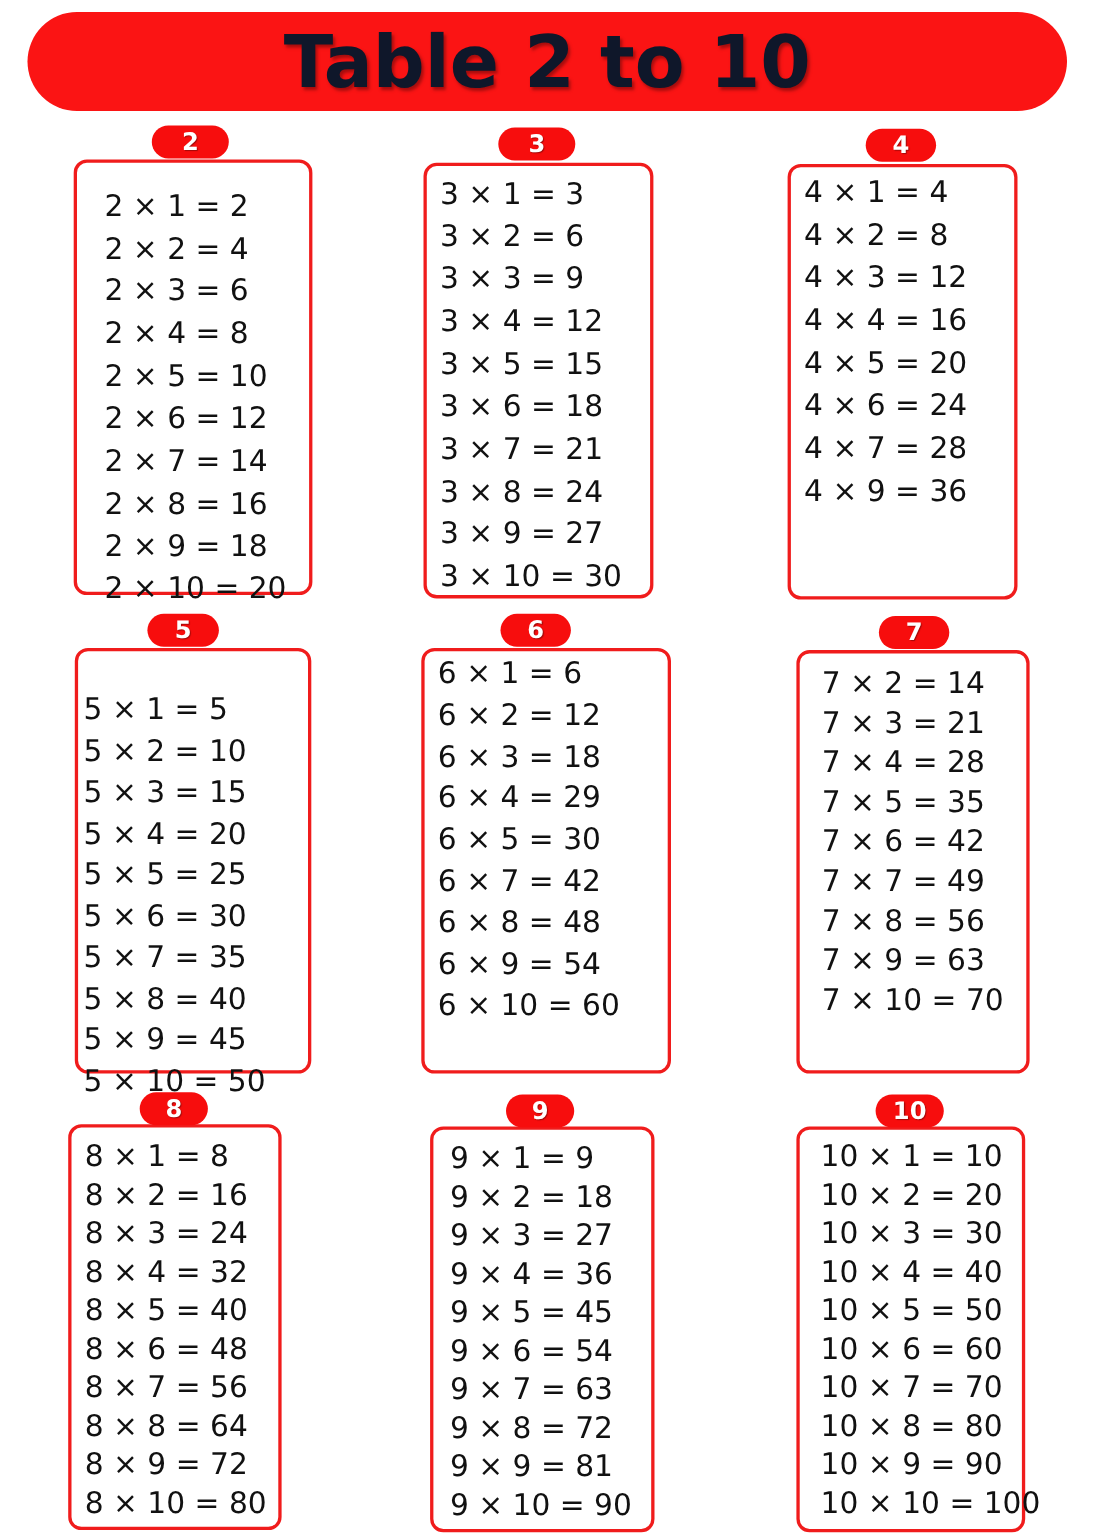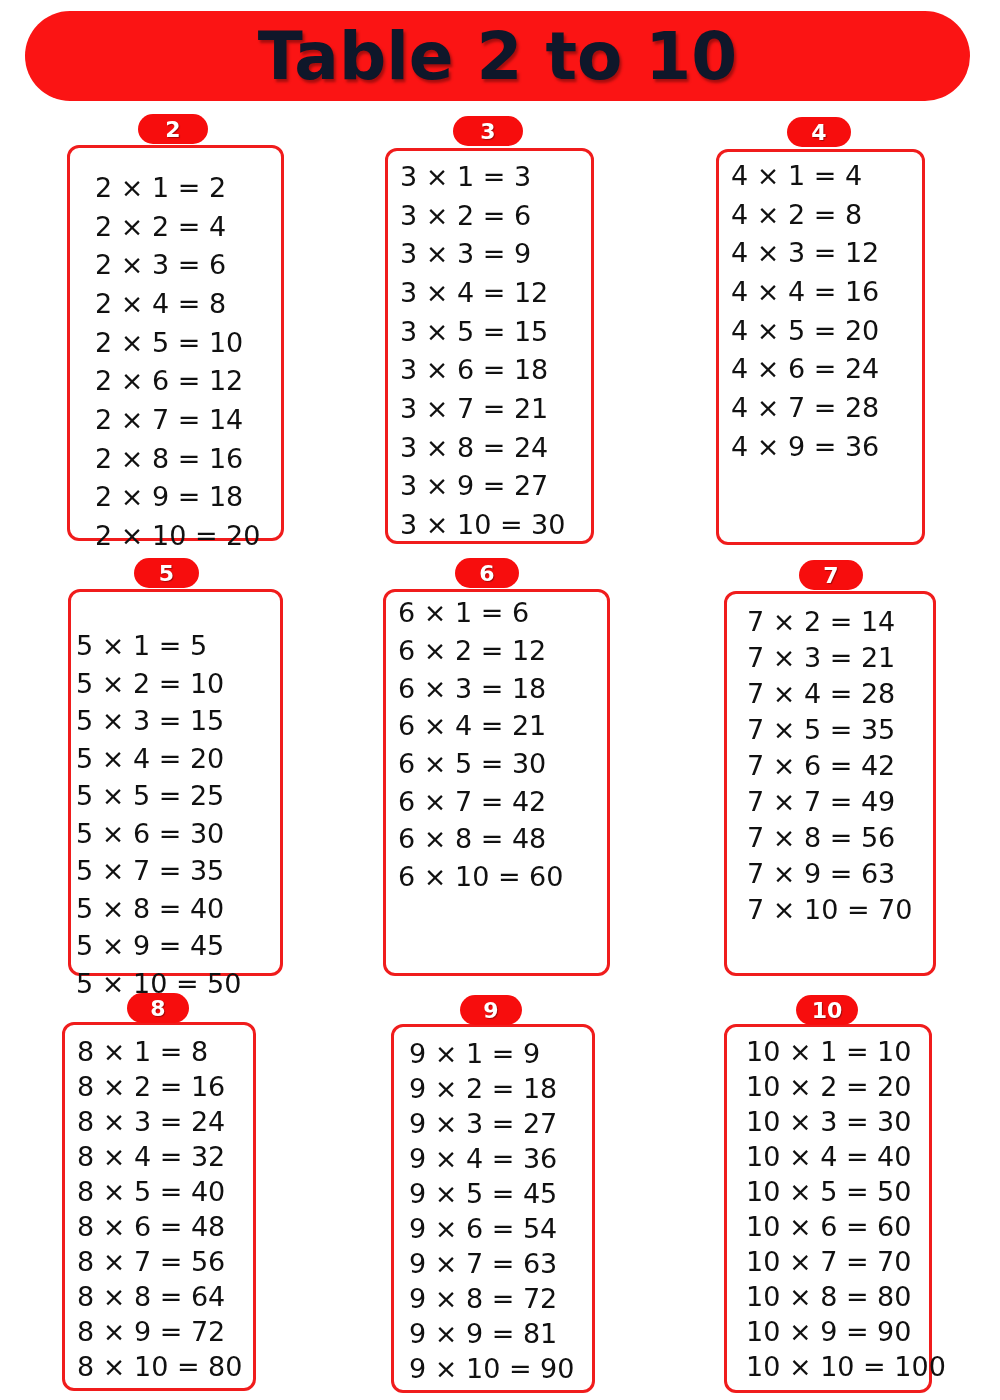--- a/index.html
+++ b/index.html
@@ -92,24 +92,25 @@
       <li style="height: 37.5px;">5 × 8 = 40</li>
       <li style="height: 37.5px;">5 × 9 = 45</li>
       <li style="height: 37.5px;">5 × 10 = 50</li>
     </ul>
     <div class="card" style="left: 383px; top: 589px; width: 227px; height: 387px;"></div>
     <div class="badge" style="left: 455px; top: 558px; width: 64px;">6</div>
     <ul class="rows" style="left: 398px; top: 594px;">
       <li style="height: 37.7px;">6 × 1 = 6</li>
       <li style="height: 37.7px;">6 × 2 = 12</li>
       <li style="height: 37.7px;">6 × 3 = 18</li>
-      <li style="height: 37.7px;">6 × 4 = 21</li>
+      <li style="height: 37.7px;">6 × 4 = 29</li>
       <li style="height: 37.7px;">6 × 5 = 30</li>
       <li style="height: 37.7px;">6 × 7 = 42</li>
       <li style="height: 37.7px;">6 × 8 = 48</li>
+      <li style="height: 37.7px;">6 × 9 = 54</li>
       <li style="height: 37.7px;">6 × 10 = 60</li>
     </ul>
     <div class="card" style="left: 724px; top: 591px; width: 212px; height: 385px;"></div>
     <div class="badge" style="left: 799px; top: 560px; width: 64px;">7</div>
     <ul class="rows" style="left: 747px; top: 603px;">
       <li style="height: 36px;">7 × 2 = 14</li>
       <li style="height: 36px;">7 × 3 = 21</li>
       <li style="height: 36px;">7 × 4 = 28</li>
       <li style="height: 36px;">7 × 5 = 35</li>
       <li style="height: 36px;">7 × 6 = 42</li>

